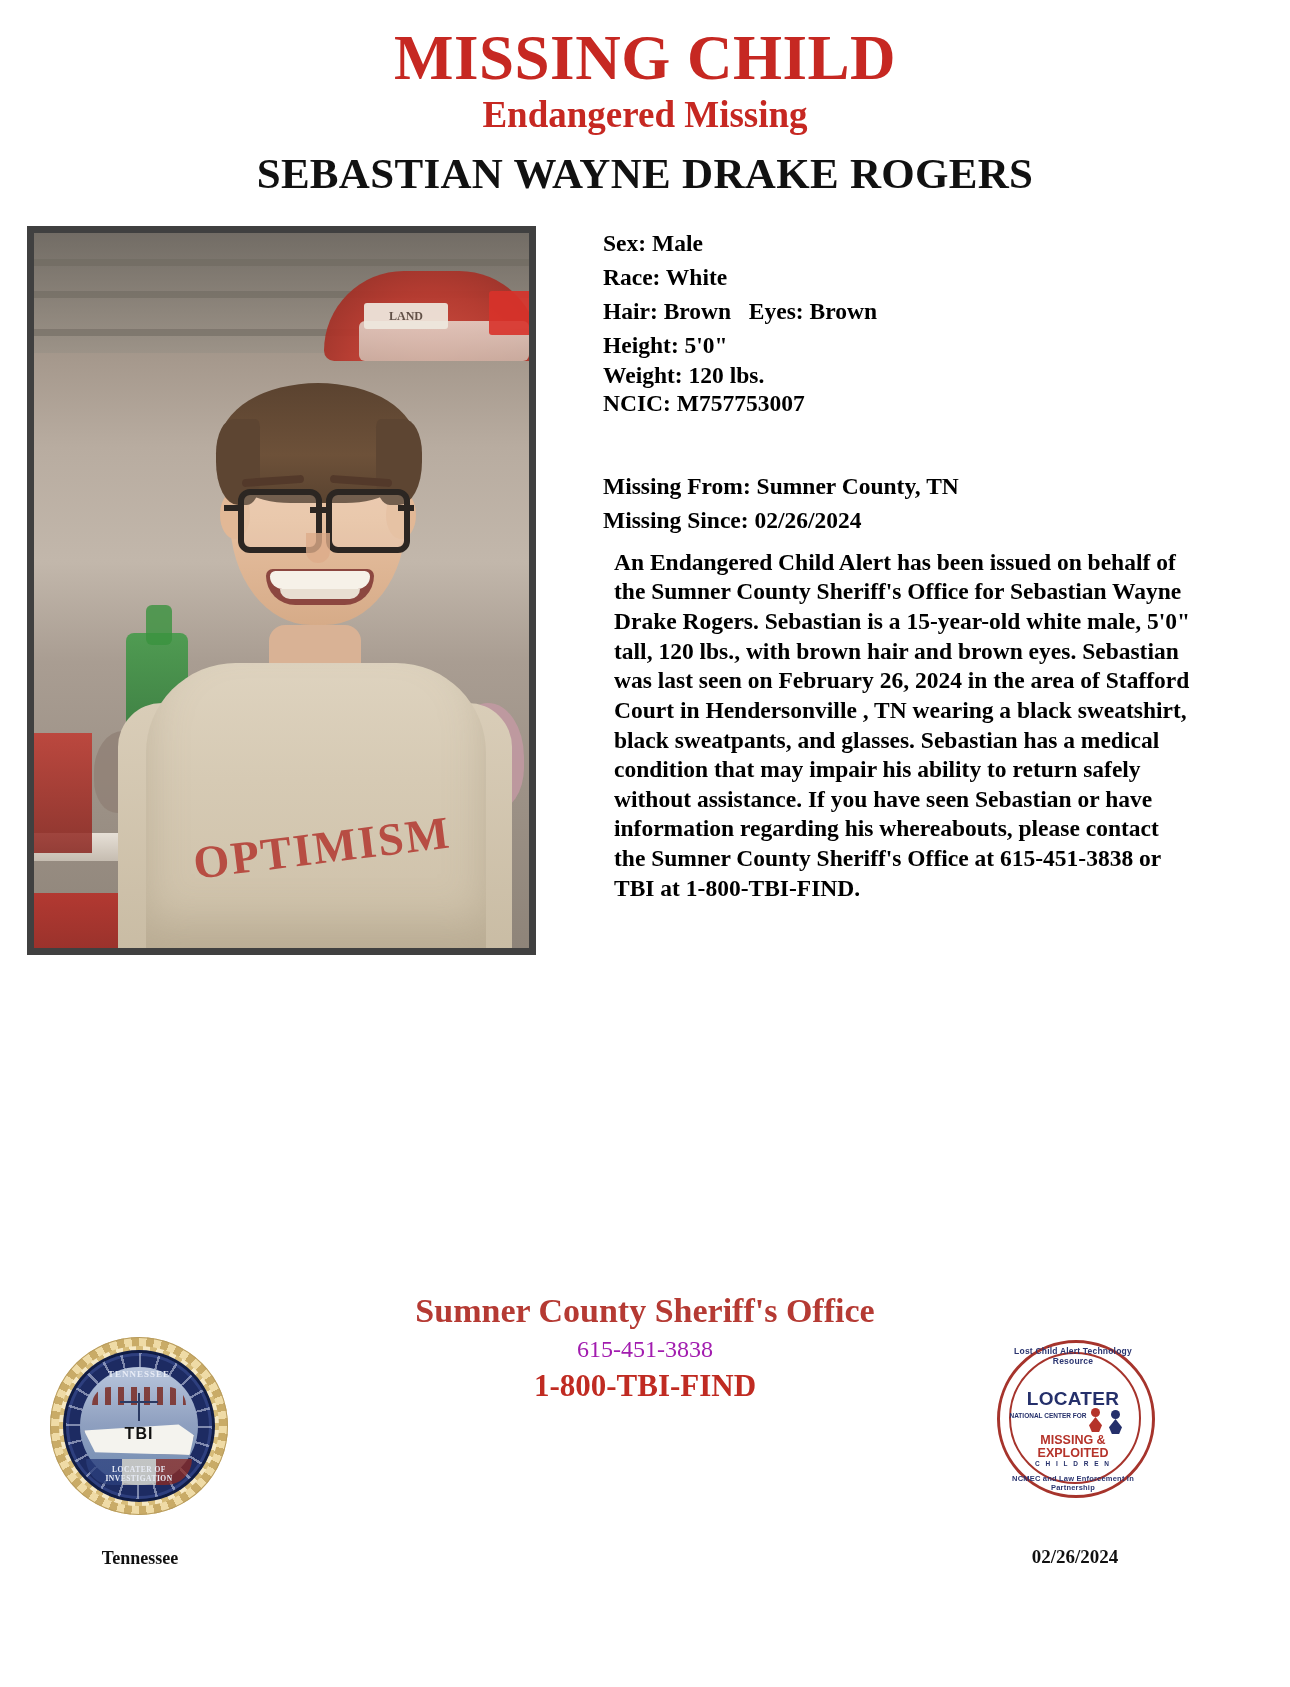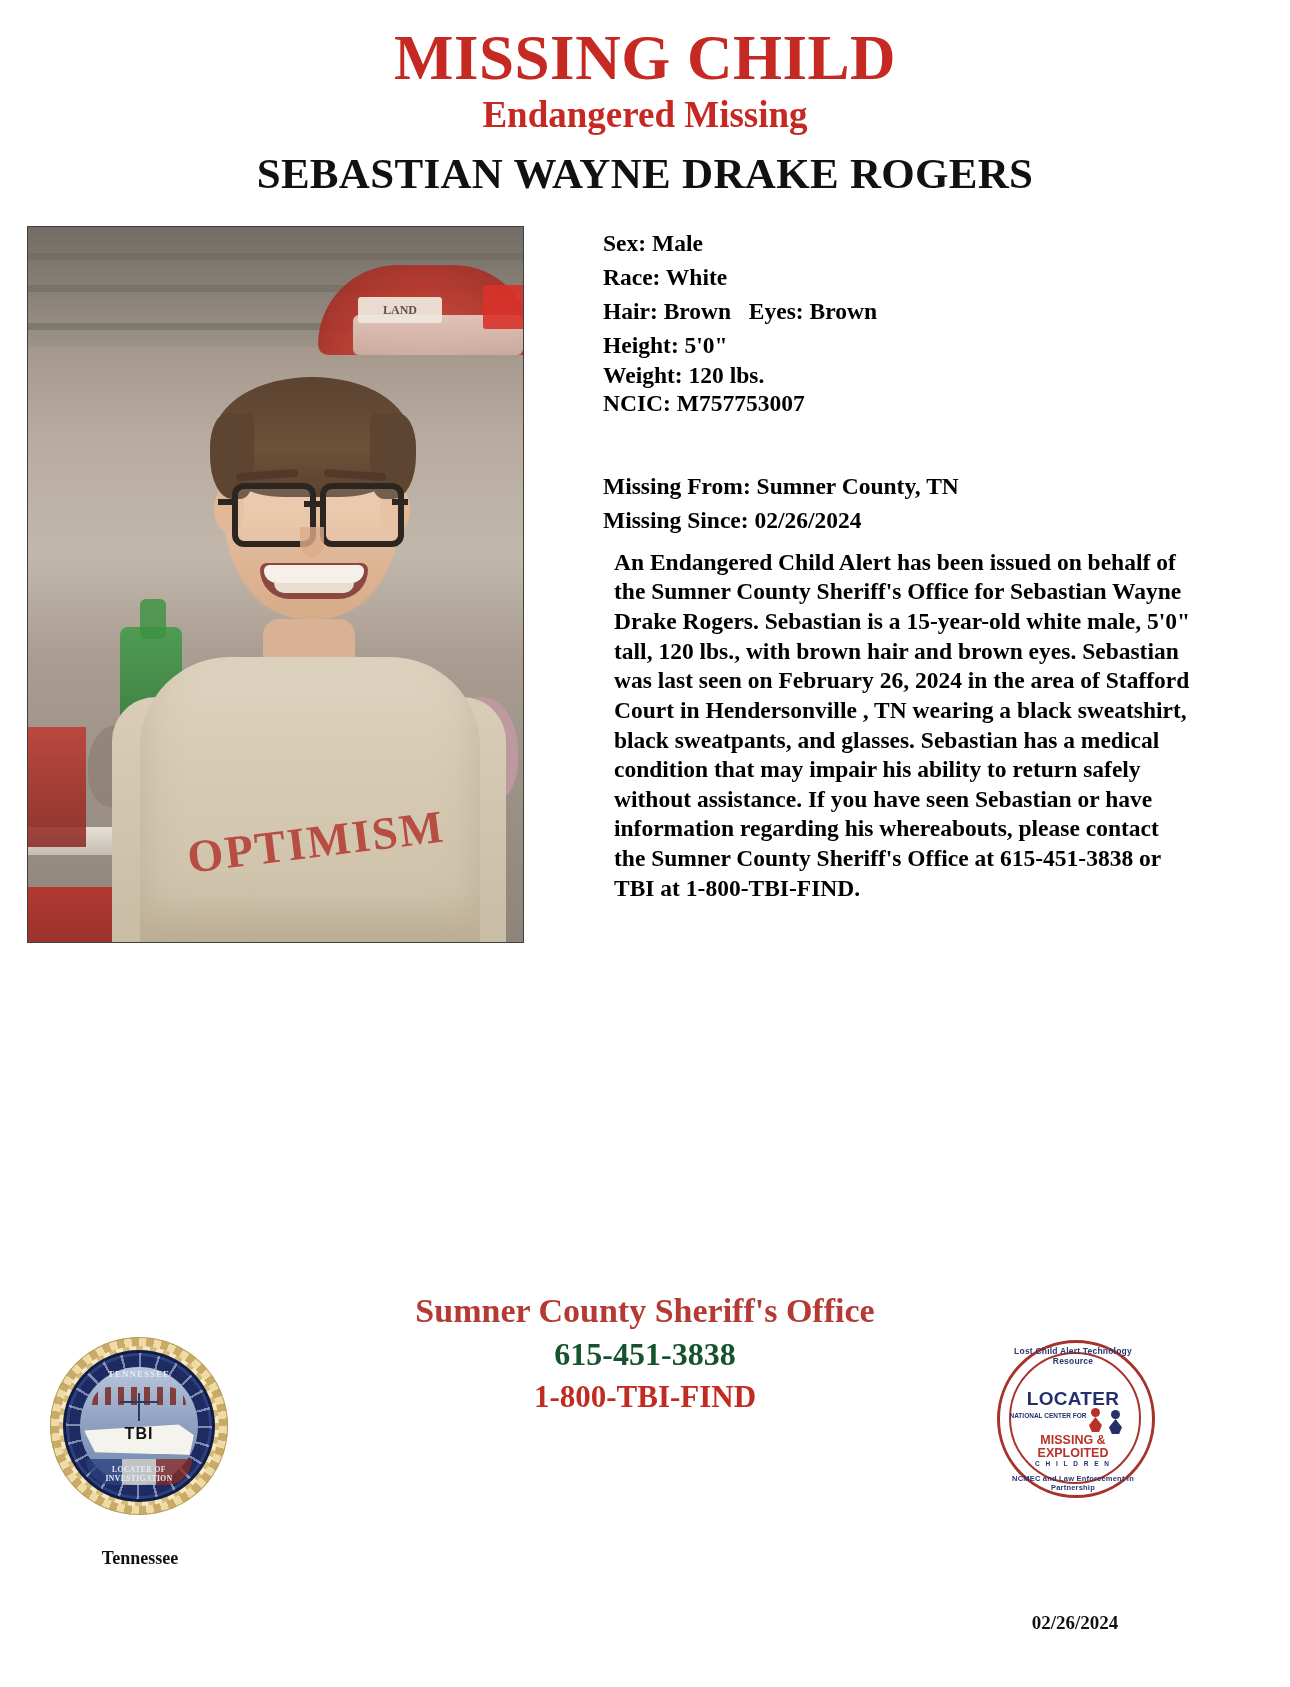--- a/index.html
+++ b/index.html
@@ -29,21 +29,21 @@
   }
 
   
   .body-row{
     position:absolute;top:226px;left:0;width:1290px;
     display:flex;align-items:flex-start;
   }
   .photo-wrap{width:525px;padding-left:27px;box-sizing:border-box;}
   .photo{
     width:495px;height:715px;
-    border:1px solid #404040;
+    border:7px solid #404040;
     position:relative;overflow:hidden;
     background:#fdba74;
   }
 
   
   .ph-bg{position:absolute;inset:0;
     background:
       linear-gradient(180deg,#8d8176 0%,#a3968a 16%,#b8aca0 30%,#c2b7ab 46%,#a99d92 60%,#8e8479 100%);
   }
   .ph-ceiling{position:absolute;left:0;top:0;width:100%;height:120px;
@@ -129,21 +129,21 @@
     max-width:580px;margin-top:7px;text-align:left;
   }
   .mf{margin:11px;}
 
   
   .footer-txt{
     position:absolute;top:1290px;left:0;width:1290px;text-align:center;
   }
   .f-office{font-size:34px;font-weight:bold;color:#b53a33;line-height:1.25;}
   .f-name{font-size:32px;font-weight:bold;color:#111;line-height:1.35;}
-  .f-phone{font-size:32px;font-weight:bold;color:#14532d;line-height:1.35;}
+  .f-phone{font-size:24px;font-weight:normal;color:#a21caf;line-height:1.35;}
   .f-tbi{font-size:31px;font-weight:bold;color:#c02b22;line-height:1.35;}
 
   
   .tbi-badge{position:absolute;left:50px;top:1337px;width:178px;height:178px;}
   .tbi-star{position:absolute;inset:0;border-radius:50%;
     background:
       repeating-conic-gradient(from 0deg,
         #efdba6 0deg 5deg, #c9ab67 5deg 10deg);
     box-shadow:0 0 0 1px #b89c5e inset;}
   .tbi-star::after{content:"";position:absolute;inset:9px;border-radius:50%;
@@ -199,21 +199,21 @@
     font-family:"Liberation Sans",sans-serif;}
   .loc-figs{position:absolute;left:92px;top:76px;width:46px;height:24px;}
   .loc-fig{position:absolute;width:9px;height:9px;border-radius:50%;}
   .loc-figbody{position:absolute;width:13px;height:15px;}
   .loc-missing{position:absolute;left:14px;top:102px;width:128px;text-align:center;
     font-size:12.5px;font-weight:bold;color:#b5332a;line-height:1.06;
     font-family:"Liberation Sans",sans-serif;}
   .loc-children{position:absolute;left:14px;top:128px;width:128px;text-align:center;
     font-size:6.5px;font-weight:bold;color:#25306b;letter-spacing:2px;
     font-family:"Liberation Sans",sans-serif;}
-  .loc-date{position:absolute;left:975px;top:1612px;width:200px;text-align:center;
+  .loc-date{position:absolute;left:975px;top:1546px;width:200px;text-align:center;
     font-size:19px;font-weight:bold;color:#111;}
 </style>
 </head>
 <body>
 
 <div class="poster">
 
   <div class="hdr">
     <div class="hdr-title">MISSING CHILD</div>
     <div class="hdr-sub">Endangered Missing</div>

